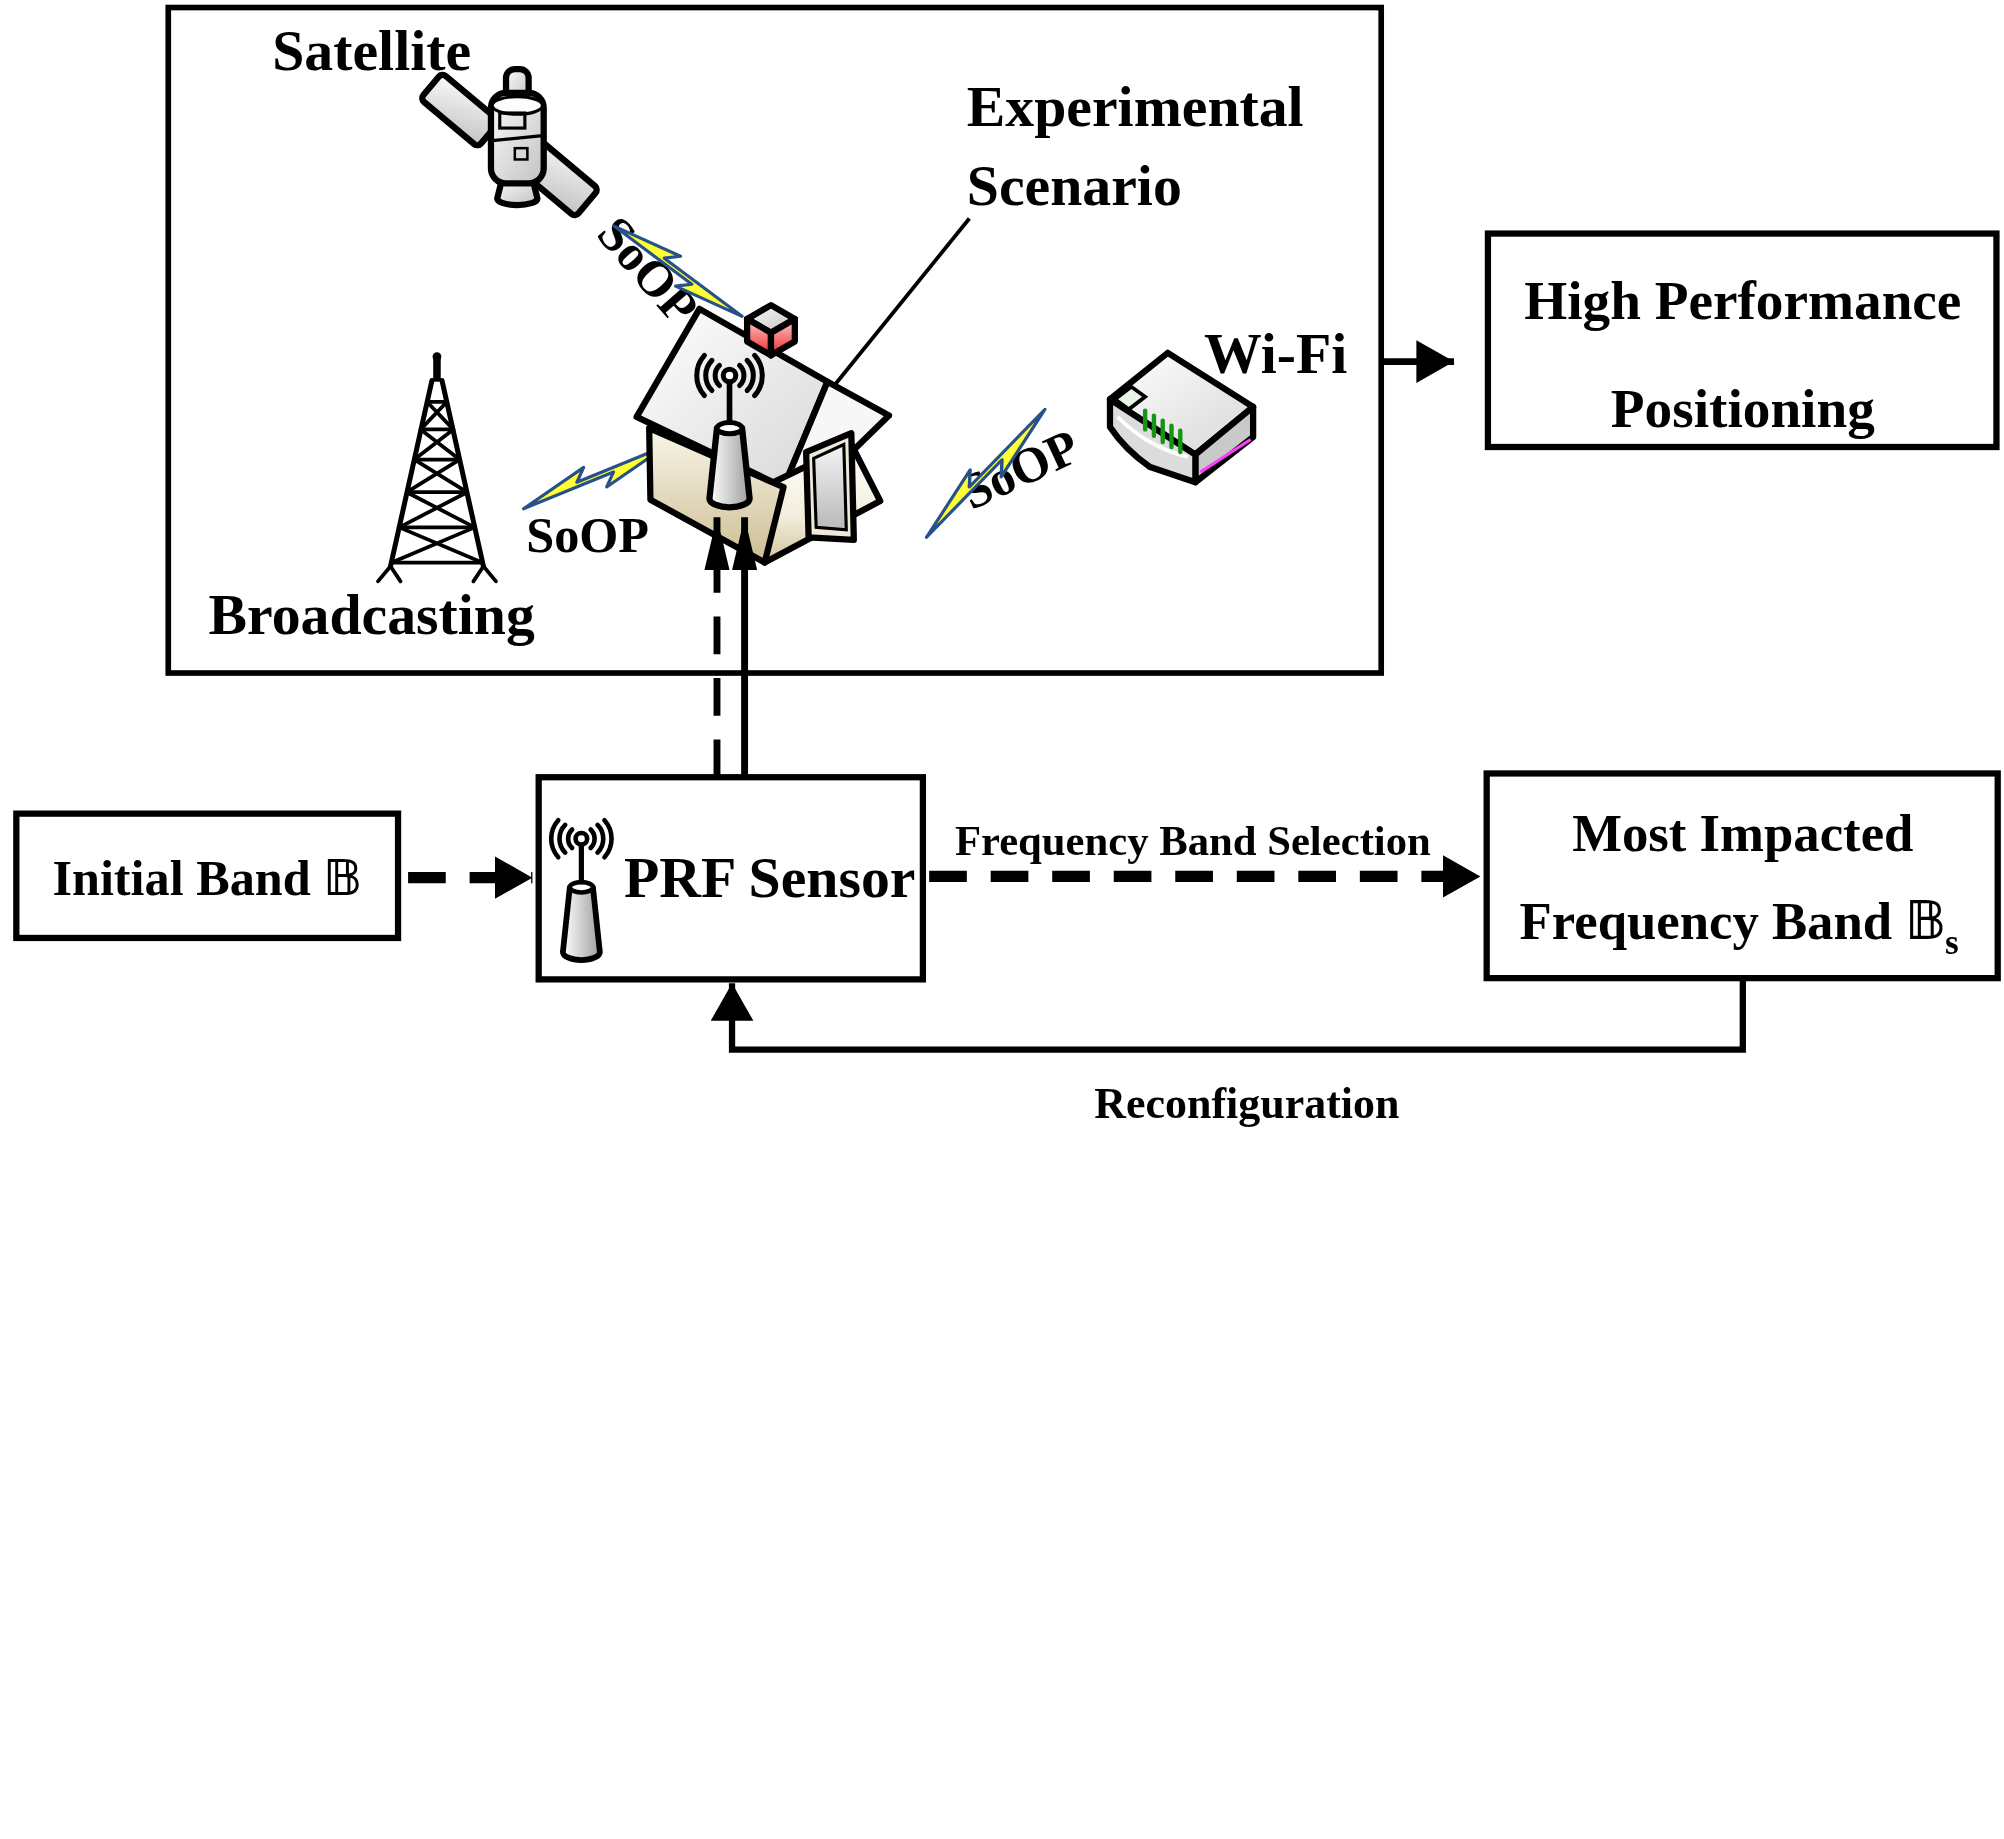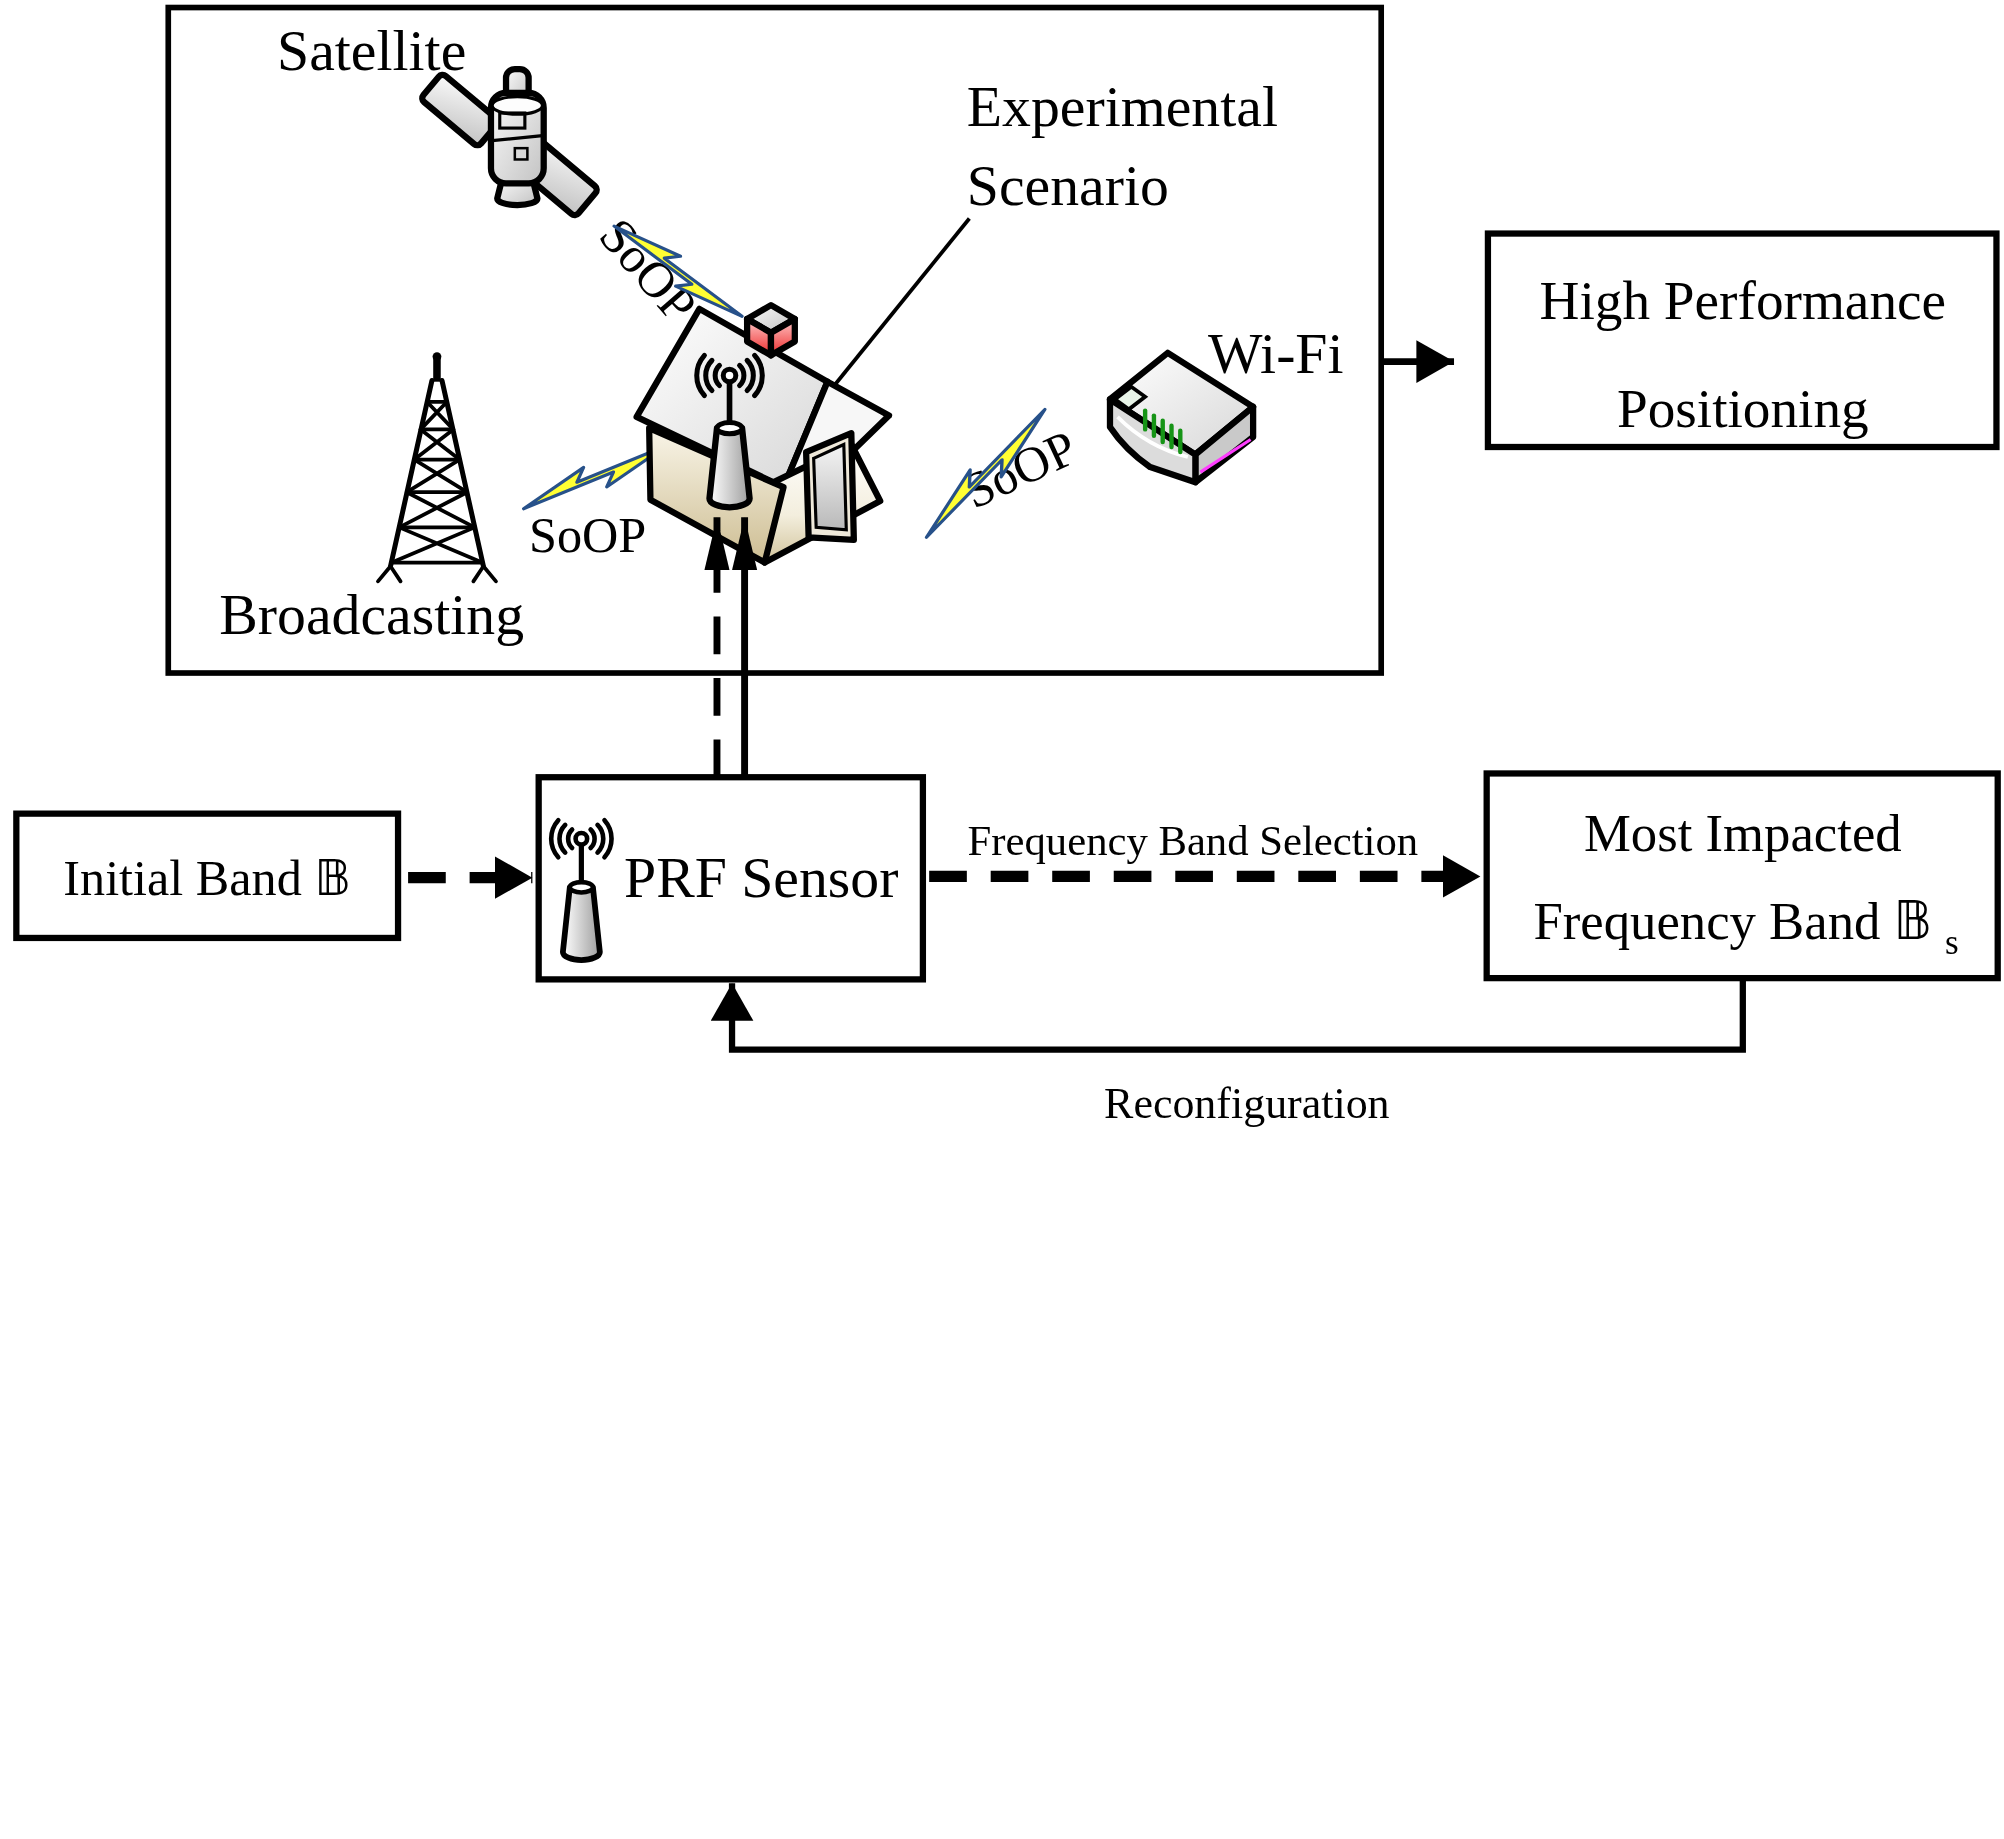--- a/index.html
+++ b/index.html
@@ -1,16 +1,16 @@
 <!DOCTYPE html>
 <html style="font-size:6.4px"><head>
 <meta charset="utf-8">
 <style>
   html,body{margin:0;padding:0;background:#ffffff;}
-  .stage{width:100%;}
+  .stage{width:100%;font-weight:bold;}
   svg{display:block;width:100%;height:auto;background:#ffffff;}
   text{font-family:"Liberation Serif","DejaVu Serif",serif;fill:#000;}
   .bb{font-family:"Liberation Serif","DejaVu Sans",serif;}
   .t46{font-size:46px;} .t44{font-size:44px;} .t42{font-size:42px;}
   .t40{font-size:40px;} .t35{font-size:35px;} .t34{font-size:34px;} .t28{font-size:28px;}
   .arc{fill:none;stroke:#000;stroke-width:4;stroke-linecap:round;}
   .rail{fill:none;stroke:#000;stroke-width:4;stroke-linecap:round;}
   .brace{fill:none;stroke:#000;stroke-width:3;stroke-linecap:round;}
   .outl{stroke:#000;stroke-width:5;stroke-linejoin:round;}
 </style>

